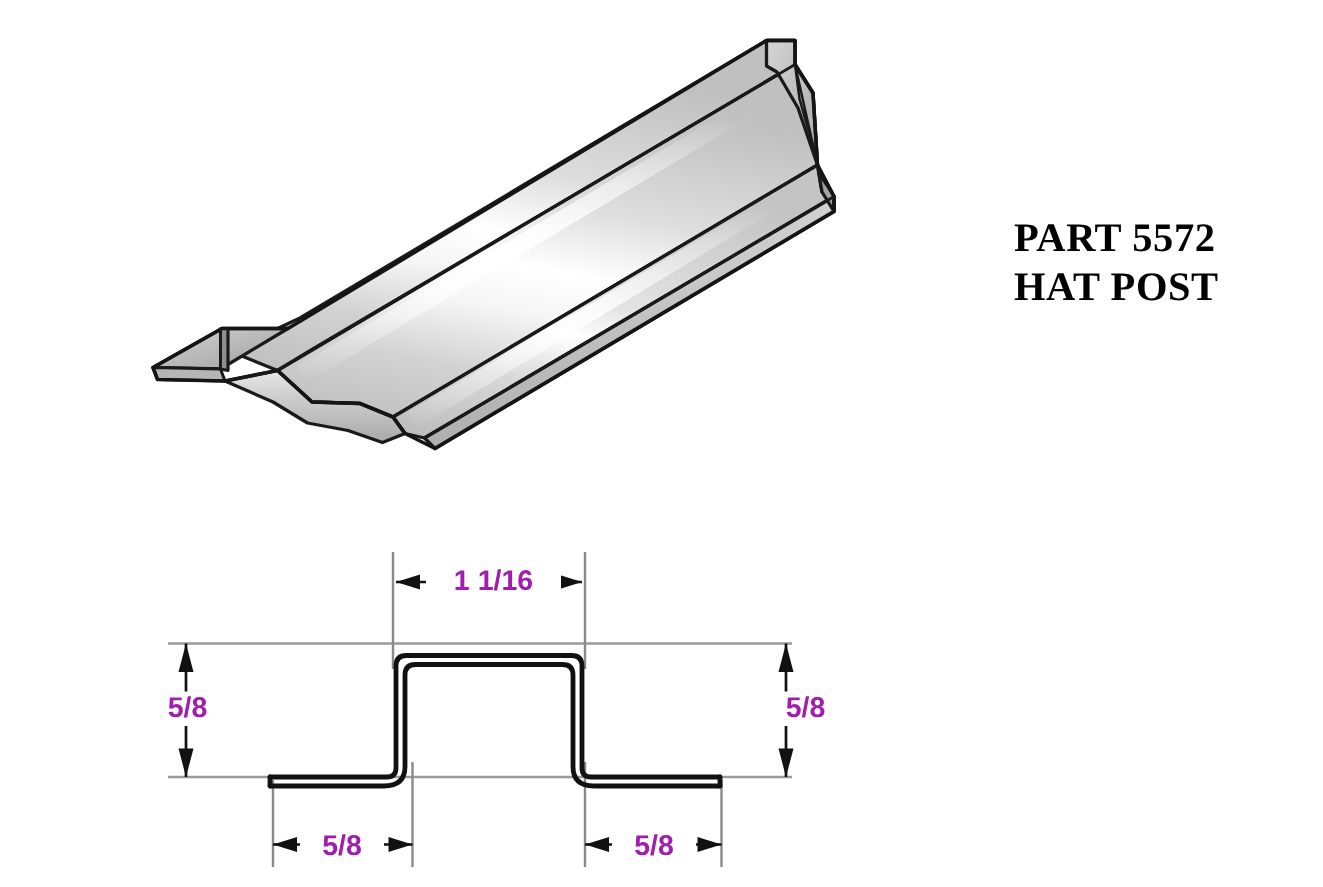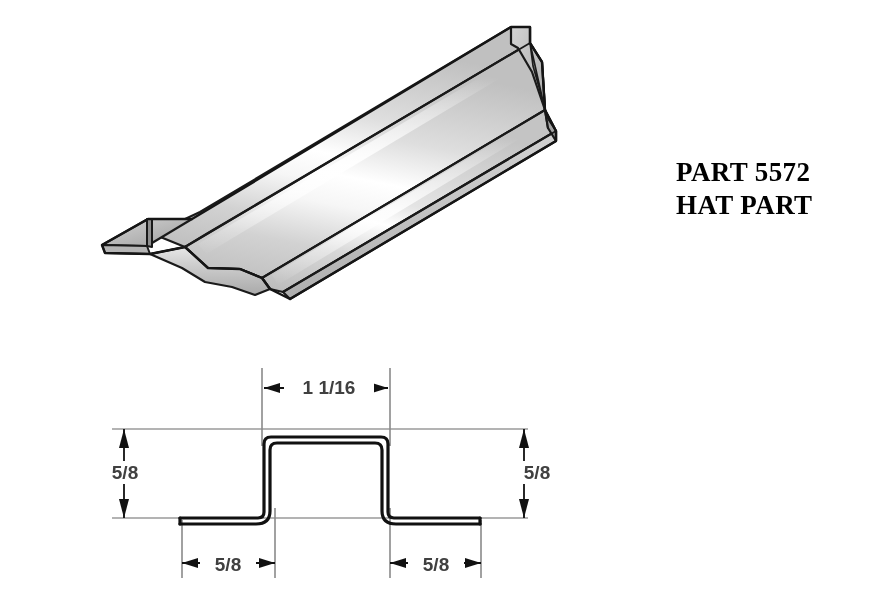--- a/index.html
+++ b/index.html
@@ -22,41 +22,41 @@
     left: 0;
     top: 0;
     width: 882px;
     height: 591px;
   }
 
   
   #part-label {
     position: absolute;
     left: 676px;
-    top: 156px;
+    top: 142px;
     width: 200px;
     font-family: "Liberation Serif", serif;
     font-weight: bold;
     font-size: 27px;
     line-height: 33px;
     letter-spacing: 0.4px;
     color: #000000;
     white-space: nowrap;
   }
   #part-label div {
     display: block;
   }
 
   
   .dim-text {
     position: absolute;
     font-family: "Liberation Sans", sans-serif;
     font-weight: bold;
     font-size: 19px;
-    color: #404040;
+    color: #a21caf;
     background: #ffffff;
     line-height: 19px;
     white-space: nowrap;
     text-align: center;
   }
   #dim-top-text    { left: 284px; top: 377px; width: 86px; padding: 1px 2px; }
   #dim-left-text   { left: 100px; top: 461px; width: 48px; padding: 2px 1px; }
   #dim-right-text  { left: 512px; top: 461px; width: 48px; padding: 2px 1px; }
   #dim-botl-text   { left: 200px; top: 553px; width: 54px; padding: 2px 1px; }
   #dim-botr-text   { left: 408px; top: 553px; width: 54px; padding: 2px 1px; }
@@ -201,21 +201,21 @@
     <polygon points="275,563 259,558 259,568" fill="#111111"></polygon>
 
     <line x1="390" y1="563" x2="481" y2="563" stroke="#111111" stroke-width="1.8"></line>
     <polygon points="390,563 406,558 406,568" fill="#111111"></polygon>
     <polygon points="481,563 465,558 465,568" fill="#111111"></polygon>
   </g>
 </svg>
 
 <div id="part-label">
   <div>PART 5572</div>
-  <div>HAT PART</div>
+  <div>HAT POST</div>
 </div>
 
 <div class="dim-text" id="dim-top-text">1 1/16</div>
 
 <div class="dim-text" id="dim-left-text">5/8</div>
 
 <div class="dim-text" id="dim-right-text">5/8</div>
 
 <div class="dim-text" id="dim-botl-text">5/8</div>
 

